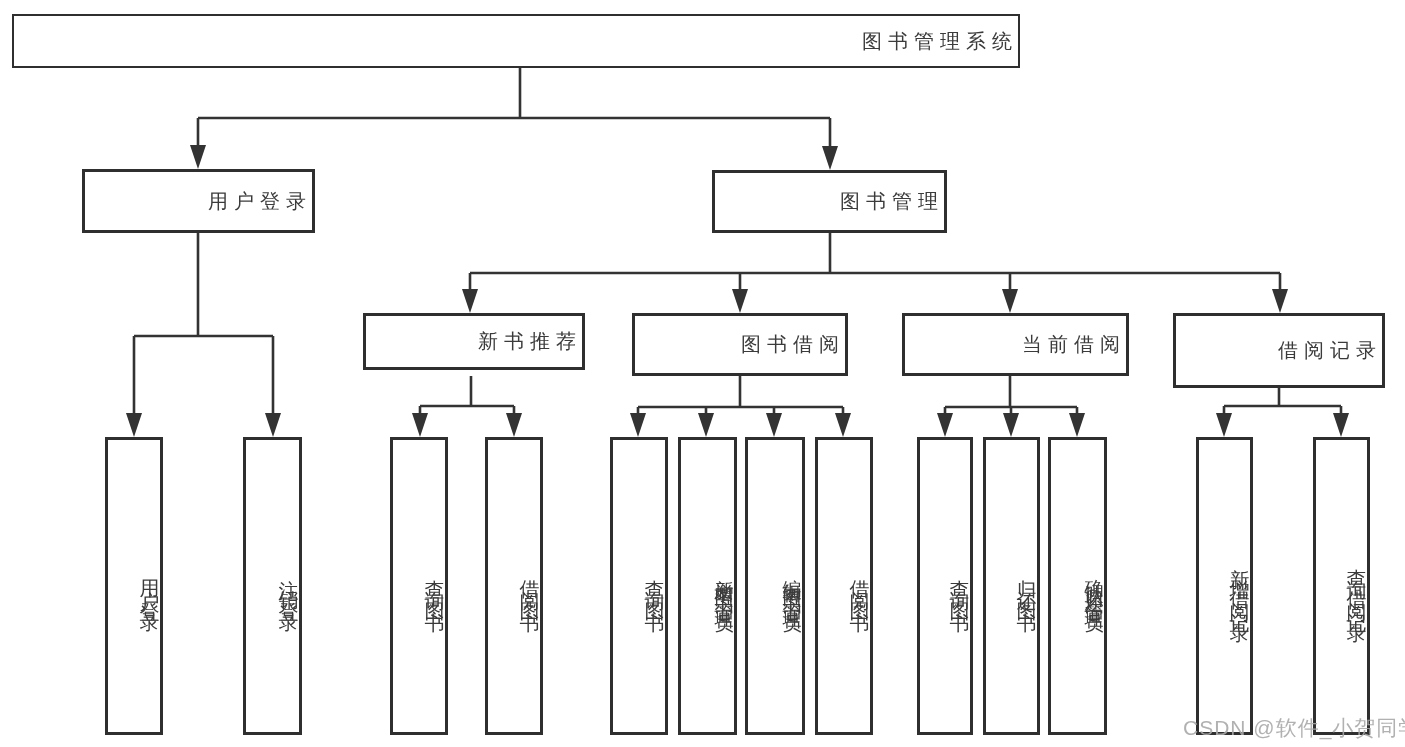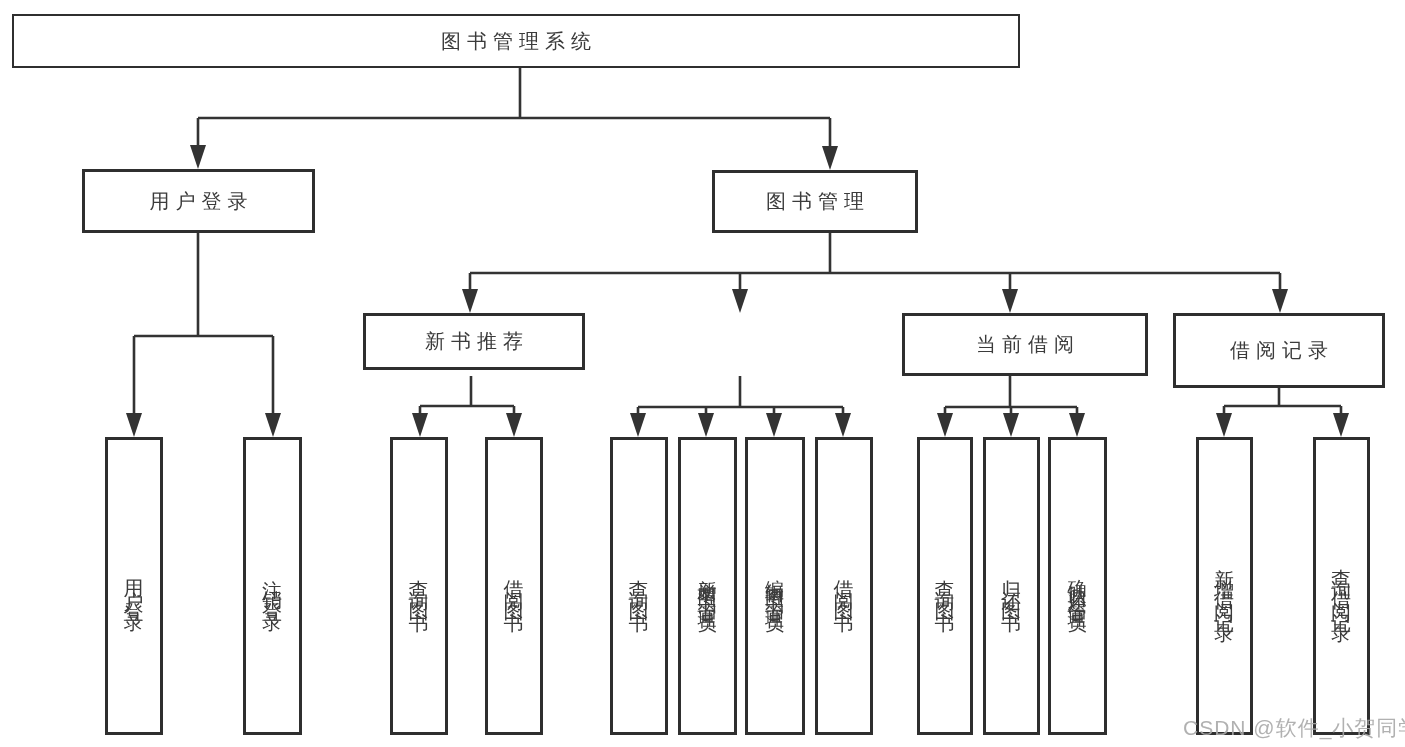--- a/index.html
+++ b/index.html
@@ -17,21 +17,21 @@
     width: 1405px; height: 747px;
     z-index: 0;
   }
   .node {
     position: absolute;
     box-sizing: border-box;
     background: #ffffff;
     border: 3px solid #2f2f2f;
     display: flex;
     align-items: center;
-    justify-content: center;
+    justify-content: flex-end;
     color: #3b3b3b;
     z-index: 1;
   }
   .node.root { border-width: 2px; }
   .node.h span {
     font-size: 20px;
     letter-spacing: 6px;
     text-indent: 6px;
     white-space: nowrap;
   }
@@ -102,28 +102,31 @@
     </g>
   </svg>
 
   <div class="node h root" style="left:12px;top:14px;width:1008px;height:54px">
     <span>图书管理系统</span>
   </div>
 
   <div class="node h" style="left:82px;top:169px;width:233px;height:64px">
     <span>用户登录</span>
   </div>
-  <div class="node h" style="left:712px;top:170px;width:206px;height:63px">
+  <div class="node h" style="left:712px;top:170px;width:235px;height:63px">
     <span>图书管理</span>
   </div>
 
   <div class="node h" style="left:363px;top:313px;width:222px;height:57px">
     <span>新书推荐</span>
   </div>
-  <div class="node h" style="left:902px;top:313px;width:246px;height:63px">
+  <div class="node h" style="left:632px;top:313px;width:216px;height:63px">
+    <span>图书借阅</span>
+  </div>
+  <div class="node h" style="left:902px;top:313px;width:227px;height:63px">
     <span>当前借阅</span>
   </div>
   <div class="node h" style="left:1173px;top:313px;width:212px;height:75px">
     <span>借阅记录</span>
   </div>
 
   <div class="node v" style="left:105px;top:437px;width:58px;height:298px">
     <span>用户登录</span>
   </div>
   <div class="node v" style="left:243px;top:437px;width:59px;height:298px">

